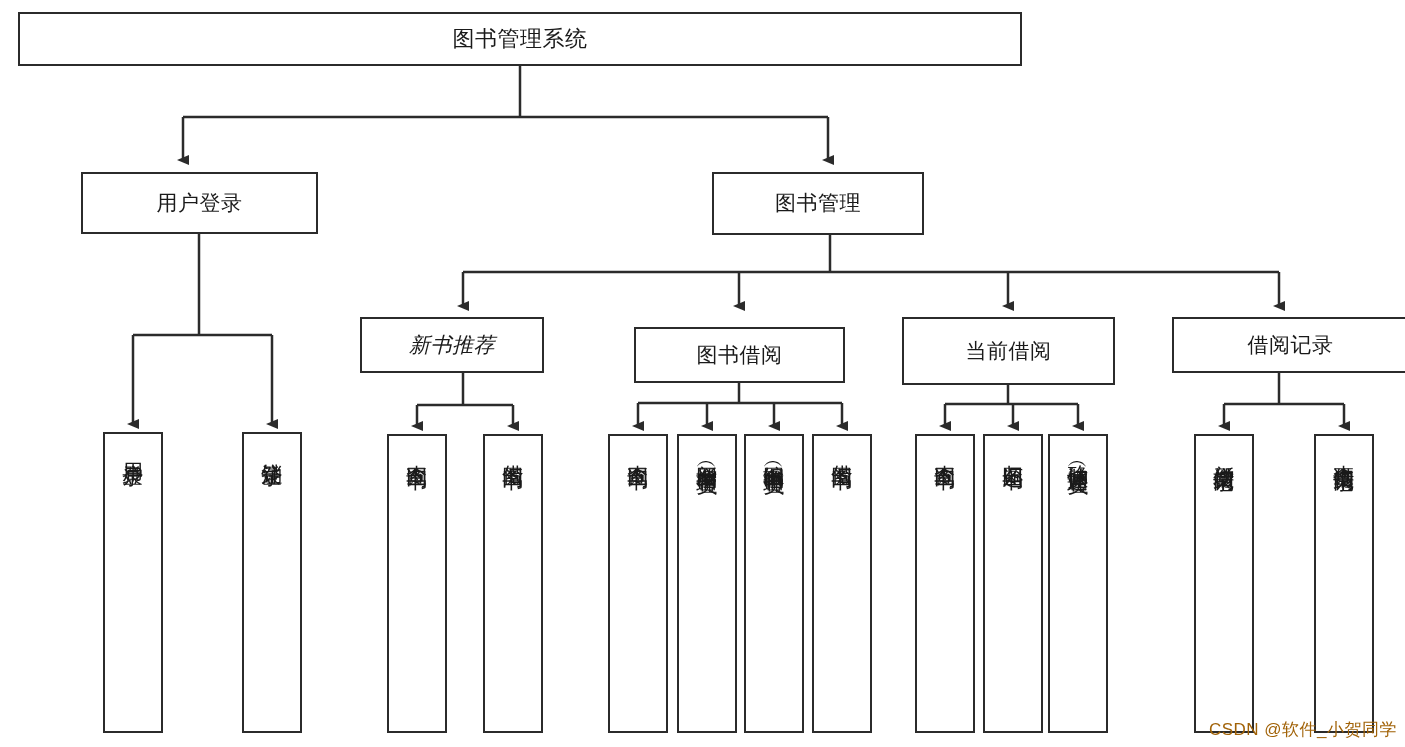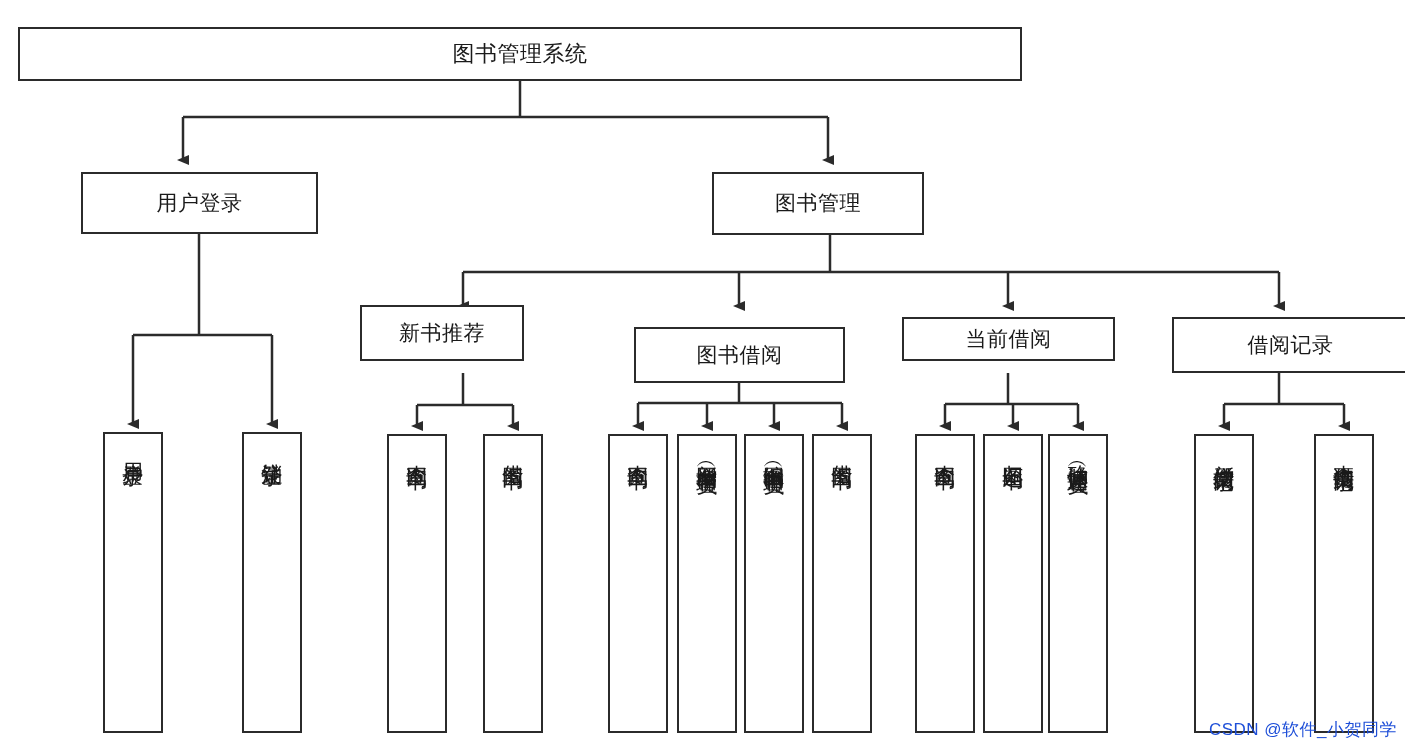--- a/index.html
+++ b/index.html
@@ -57,21 +57,21 @@
     font-size: 21px;
     line-height: 1.12;
     letter-spacing: 1.5px;
     white-space: nowrap;
   }
   #watermark {
     position: absolute;
     right: 8px;
     bottom: 6px;
     font-size: 17px;
-    color: #1d4ed8;
+    color: #a16207;
     white-space: nowrap;
     letter-spacing: 0.5px;
   }
 </style>
 </head>
 <body>
 
 <div id="canvas">
 
   <svg id="edges" viewBox="0 0 1405 747">
@@ -117,38 +117,38 @@
       <path d="M1013,404 L1013,426" marker-end="url(#arrow)"></path>
       <path d="M1078,404 L1078,426" marker-end="url(#arrow)"></path>
 
       <path d="M1279,373 L1279,404"></path>
       <path d="M1224,404 L1344,404"></path>
       <path d="M1224,404 L1224,426" marker-end="url(#arrow)"></path>
       <path d="M1344,404 L1344,426" marker-end="url(#arrow)"></path>
     </g>
   </svg>
 
-  <div class="node root horizontal" style="left:18px; top:12px; width:1004px; height:54px;margin-top:15px;">
+  <div class="node root horizontal" style="left:18px; top:12px; width:1004px; height:54px;">
     <span class="label">图书管理系统</span>
   </div>
 
   <div class="node horizontal" style="left:81px; top:172px; width:237px; height:62px;">
     <span class="label">用户登录</span>
   </div>
   <div class="node horizontal" style="left:712px; top:172px; width:212px; height:63px;">
     <span class="label">图书管理</span>
   </div>
 
-  <div class="node horizontal" style="left:360px; top:305px; width:164px; height:56px;">
+  <div class="node horizontal" style="left:360px; top:317px; width:184px; height:56px;font-style:italic;">
     <span class="label">新书推荐</span>
   </div>
   <div class="node horizontal" style="left:634px; top:327px; width:211px; height:56px;">
     <span class="label">图书借阅</span>
   </div>
-  <div class="node horizontal" style="left:902px; top:317px; width:213px; height:44px;">
+  <div class="node horizontal" style="left:902px; top:317px; width:213px; height:68px;">
     <span class="label">当前借阅</span>
   </div>
   <div class="node horizontal" style="left:1172px; top:317px; width:237px; height:56px;">
     <span class="label">借阅记录</span>
   </div>
 
   <div class="node vertical" style="left:103px; top:432px; width:60px; height:301px;">
     <span class="label">用户登录</span>
   </div>
   <div class="node vertical" style="left:242px; top:432px; width:60px; height:301px;">

